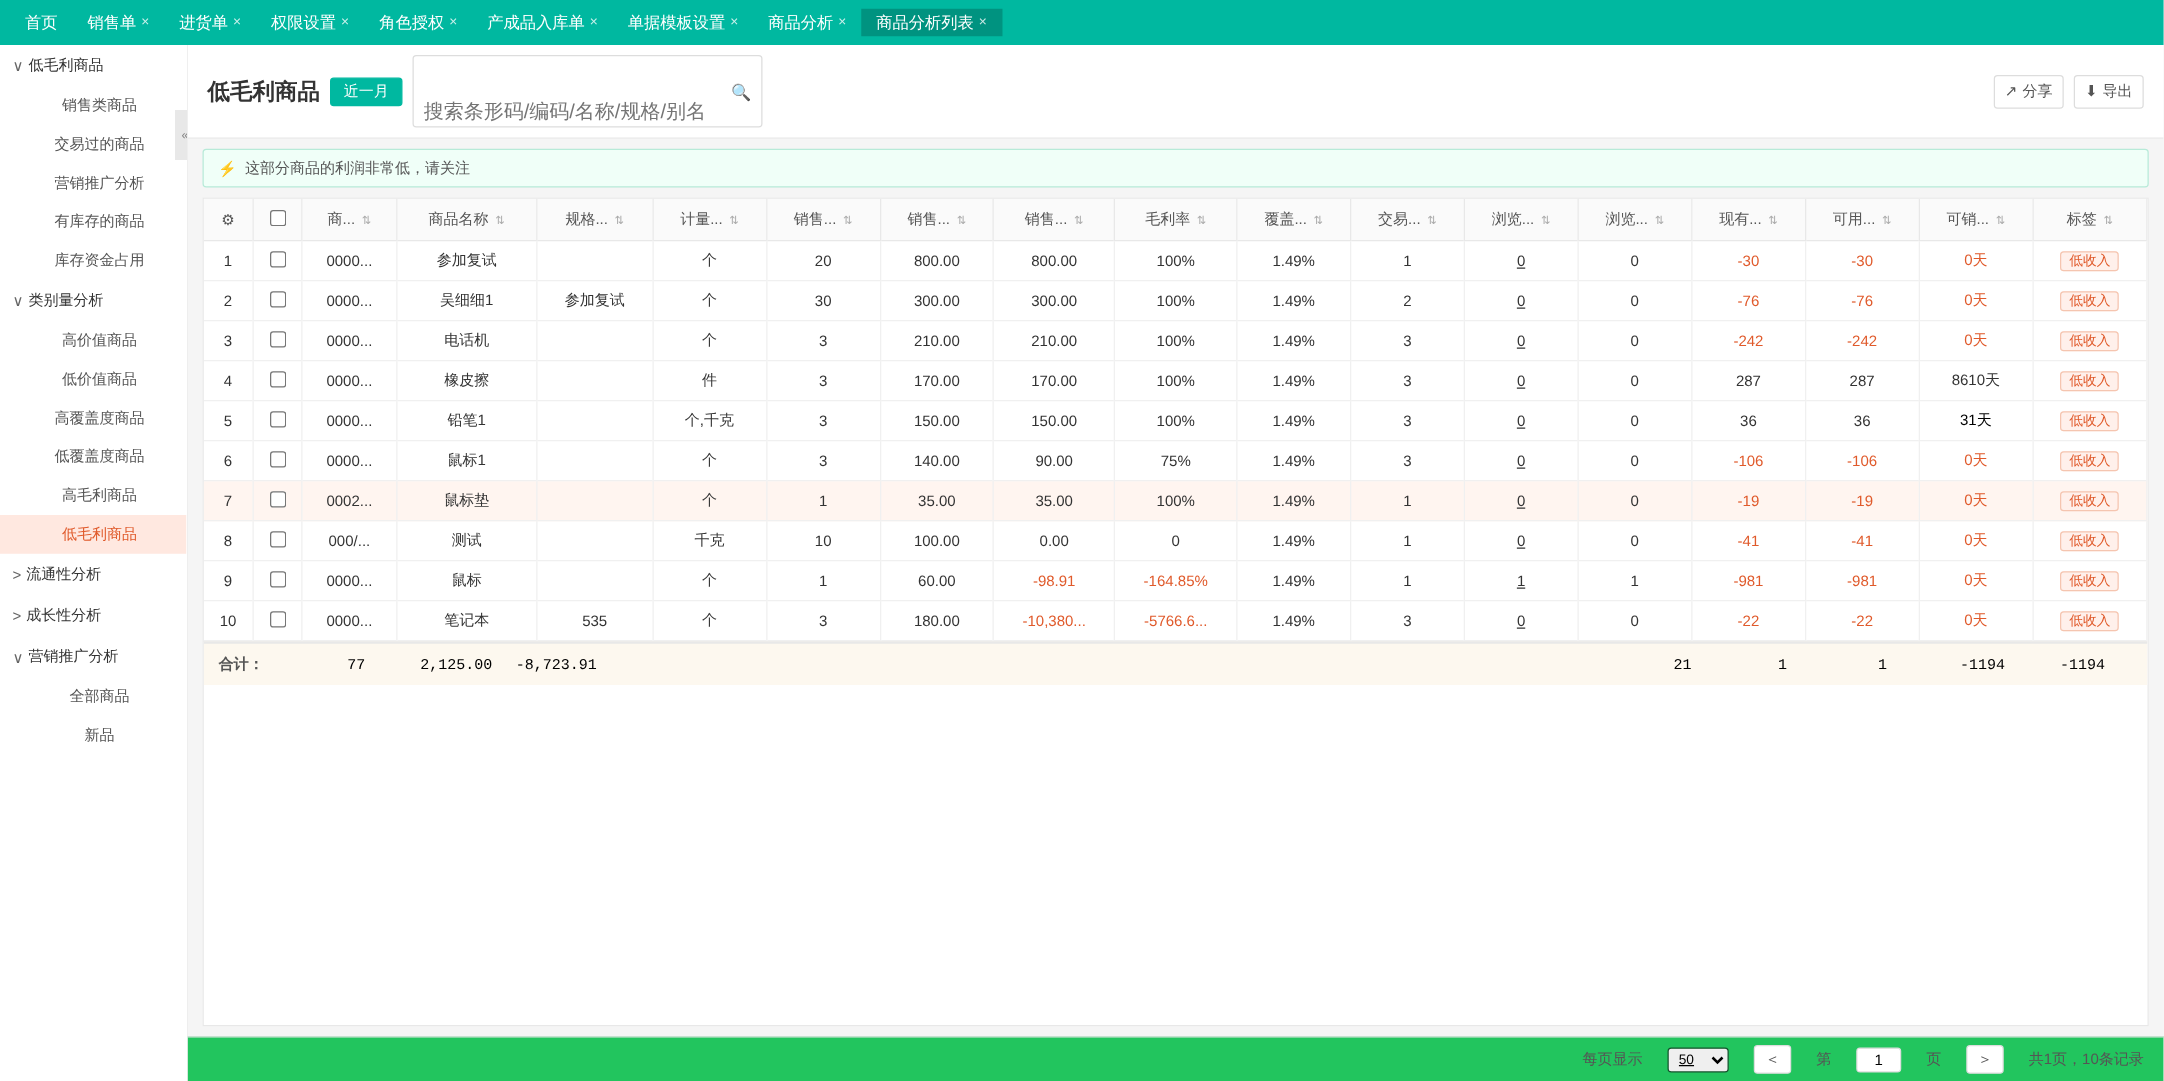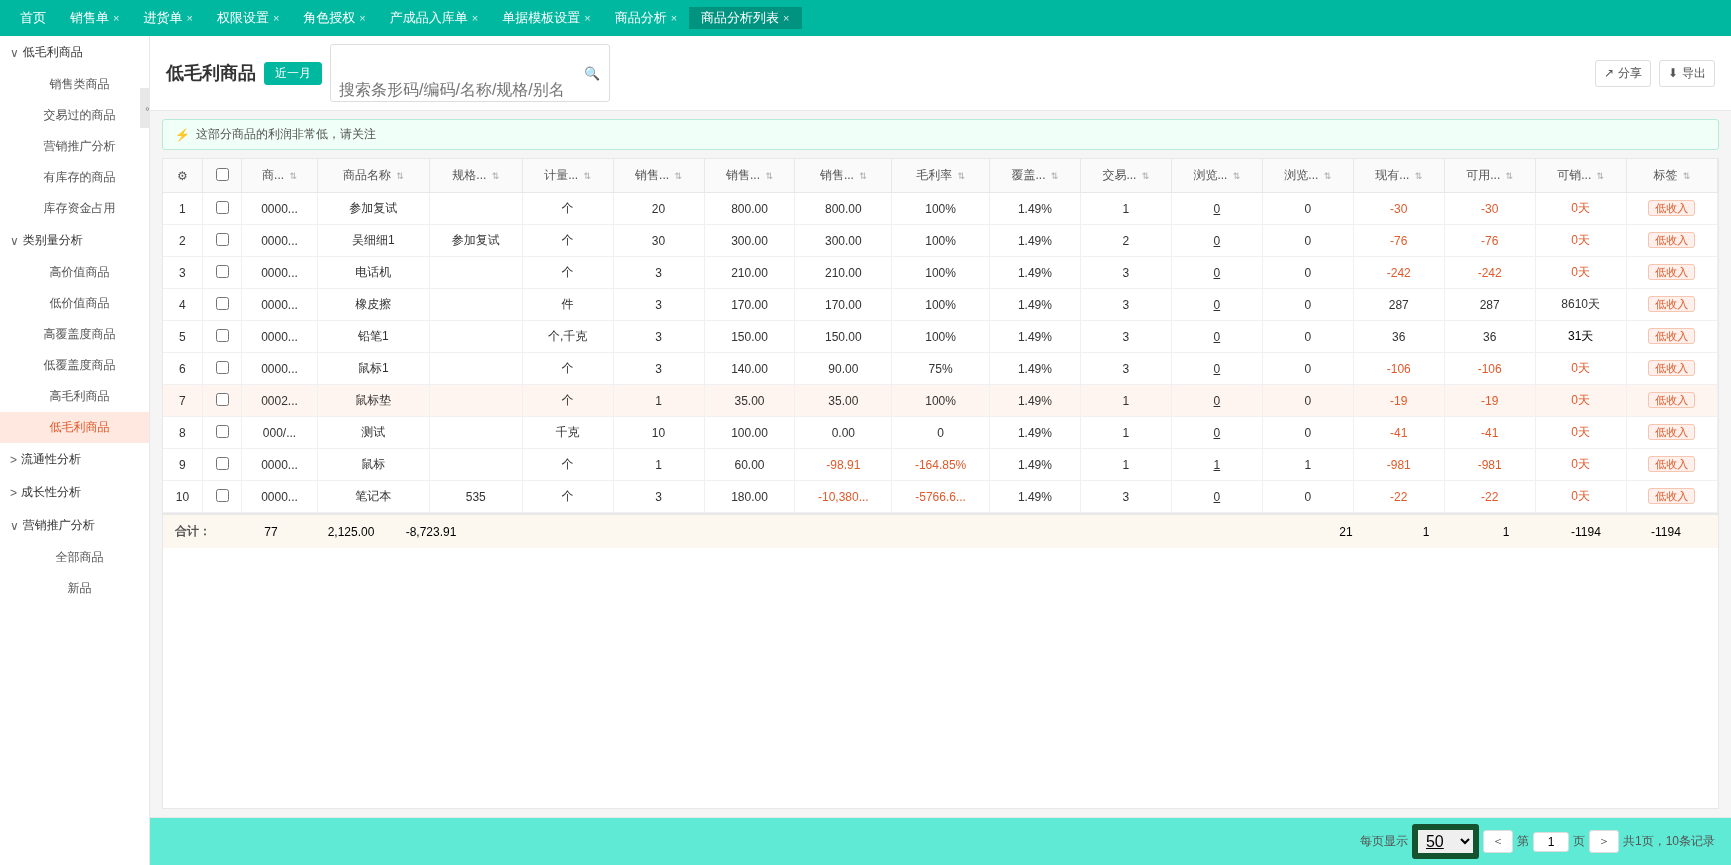--- a/index.html
+++ b/index.html
@@ -207,51 +207,52 @@
     .underline-link { text-decoration: underline; color: #333; }
 
     
     .table-footer {
       background: #fdf8ef;
       border-top: 2px solid #e8e8e8;
       padding: 8px 12px;
       display: flex;
       align-items: center;
       font-size: 12px;
-      gap: 20px;
+      gap: 34px;
+      font-family: Liberation Mono, monospace;
     }
     .footer-label { color: #555; font-weight: bold; }
     .footer-values {
       display: flex;
       gap: 0;
       flex: 1;
     }
     .footer-cell {
       padding: 0 6px;
       text-align: center;
       min-width: 80px;
     }
 
     
     .pagination-bar {
-      background: #5eead4;
+      background: #22c55e;
       border-top: 1px solid #e8e8e8;
       padding: 6px 16px;
       display: flex;
       align-items: center;
       justify-content: flex-end;
-      gap: 4px;
+      gap: 20px;
       font-size: 12px;
       color: #555;
     }
     .page-size-select {
-      border: 6px solid #14532d;
+      border: 1px solid #14532d;
       border-radius: 3px;
       padding: 2px 4px;
-      font-size: 16px;
+      font-size: 11px;
       text-decoration: underline;
     }
     .page-nav-btn {
       padding: 2px 8px;
       border: 1px solid #ddd;
       border-radius: 3px;
       background: #fff;
       cursor: pointer;
       font-size: 12px;
       color: #555;

